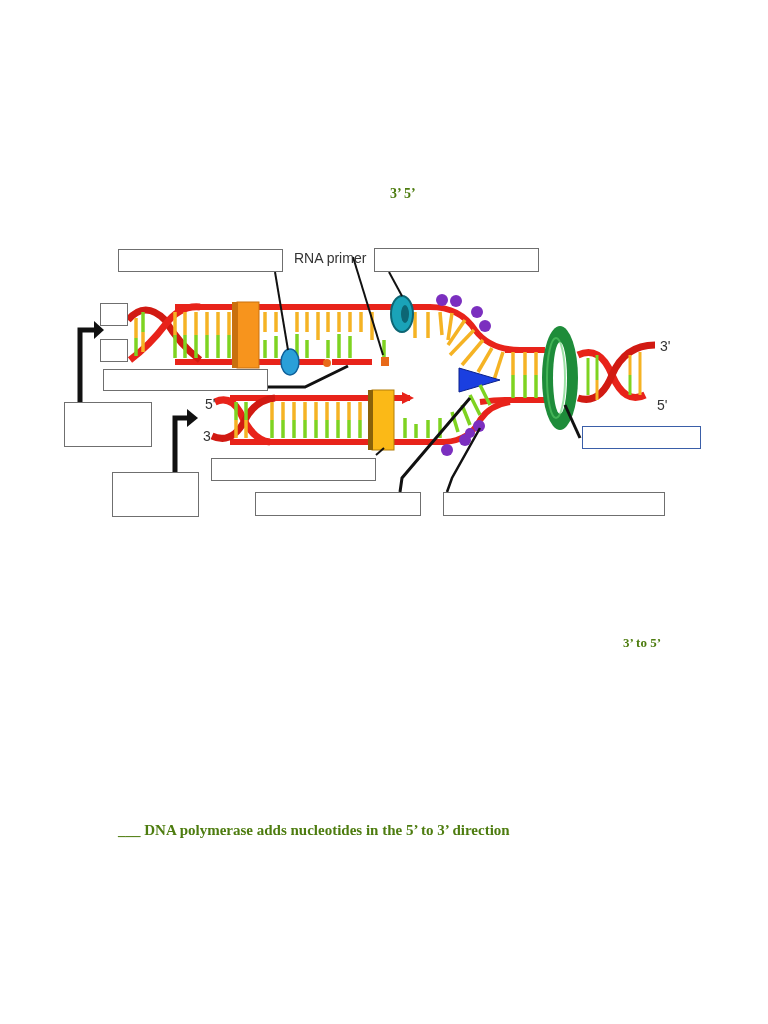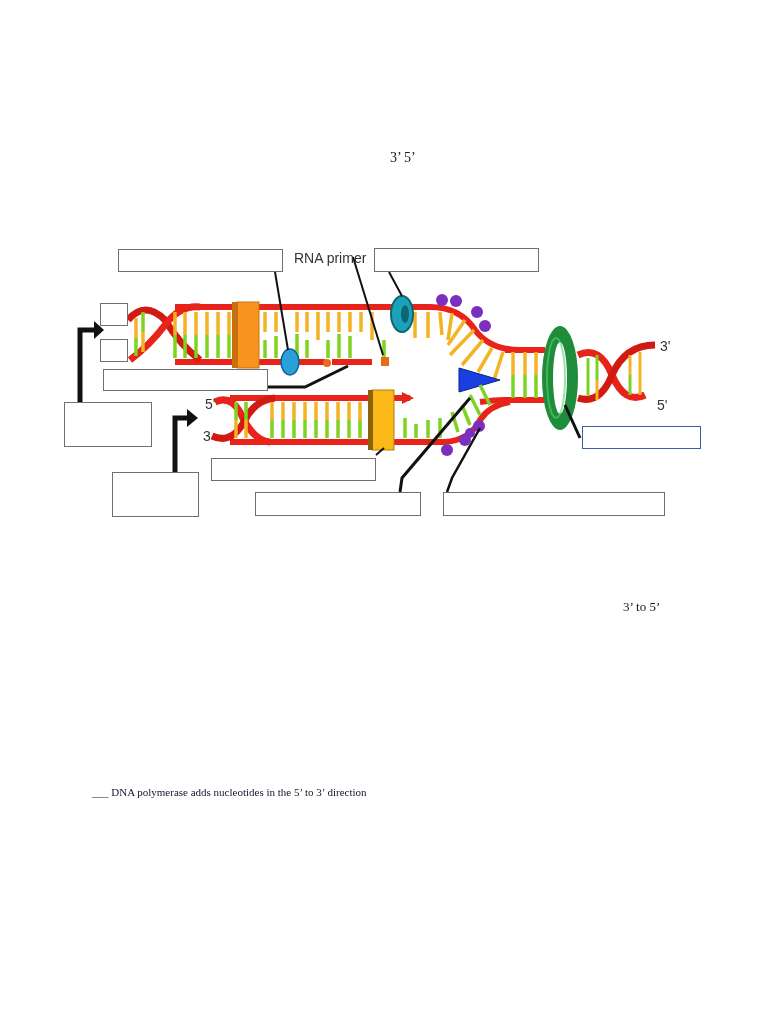--- a/index.html
+++ b/index.html
@@ -1,18 +1,18 @@
 <!DOCTYPE html>
 <html><head>
 <meta charset="utf-8">
 <style>
   html, body { margin: 0; padding: 0; background: #ffffff; }
   body { width: 768px; height: 1024px; position: relative; overflow: hidden;
          font-family: "Liberation Serif", serif; }
-  .txt { position: absolute; font-weight: normal; color: #0f172a; font-size: 13px; white-space: nowrap; }
+  .txt { position: absolute; font-weight: bold; color: #4d7c0f; font-size: 13px; white-space: nowrap; margin-top: 36px; }
   .box { position: absolute; background: #fff; border: 1px solid #6f6f6f; box-sizing: border-box; }
   .box.blue { border: 1.5px solid #3a5ea8; }
   .lbl { position: absolute; font-family: Liberation Sans, sans-serif; font-size: 14px; color: #333; }
   svg { position: absolute; left: 0; top: 0; }
 </style>
 </head>
 <body>
 
 <div class="txt" style="left:390px; top:150px; font-size:14px;">3’   5’</div>
 
@@ -203,13 +203,13 @@
 <div class="box" style="left:100px; top:339px; width:28px; height:23px;"></div>
 <div class="box" style="left:103px; top:369px; width:165px; height:22px;"></div>
 <div class="box" style="left:64px; top:402px; width:88px; height:45px;"></div>
 <div class="box" style="left:112px; top:472px; width:87px; height:45px;"></div>
 <div class="box" style="left:211px; top:458px; width:165px; height:23px;"></div>
 <div class="box" style="left:255px; top:492px; width:166px; height:24px;"></div>
 <div class="box" style="left:443px; top:492px; width:222px; height:24px;"></div>
 <div class="box blue" style="left:582px; top:426px; width:119px; height:23px;"></div>
 
 <div class="txt" style="left:623px; top:599px; font-size:13px;">3’ to 5’</div>
-<div class="txt" style="left:92px; top:786px; font-size:11px;">___ DNA polymerase adds nucleotides in the 5’ to 3’ direction</div>
+<div class="txt" style="left:118px; top:786px; font-size:15px;">___ DNA polymerase adds nucleotides in the 5’ to 3’ direction</div>
 
 </body></html>

